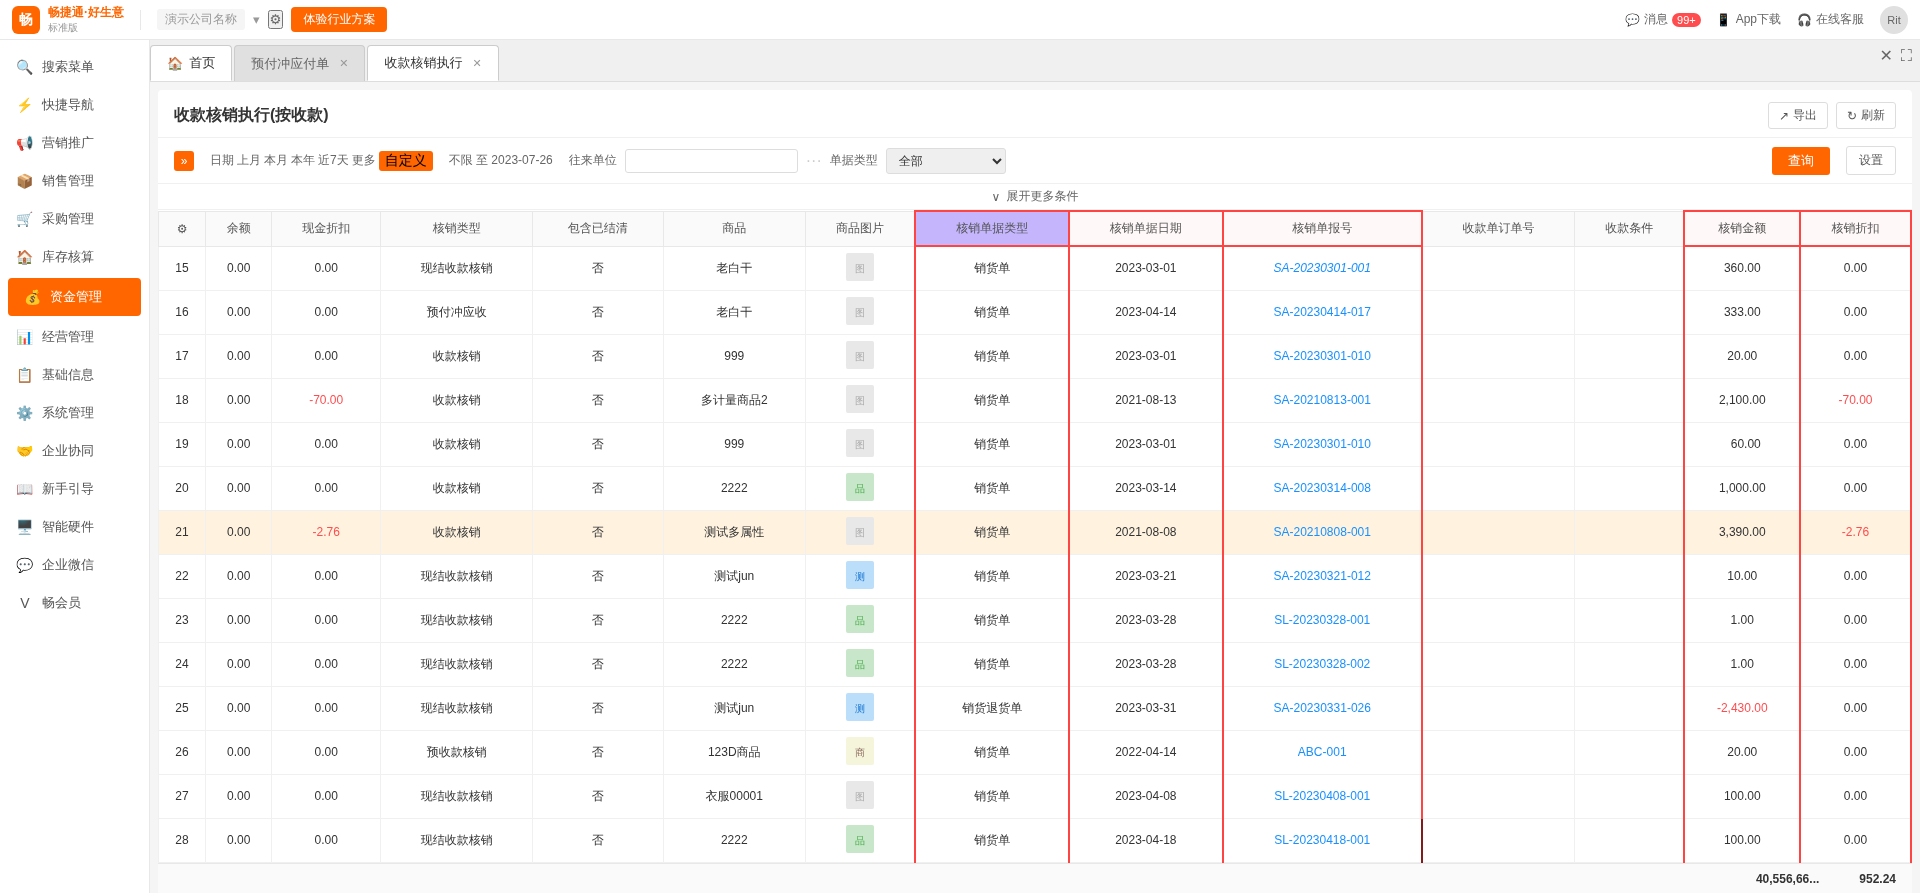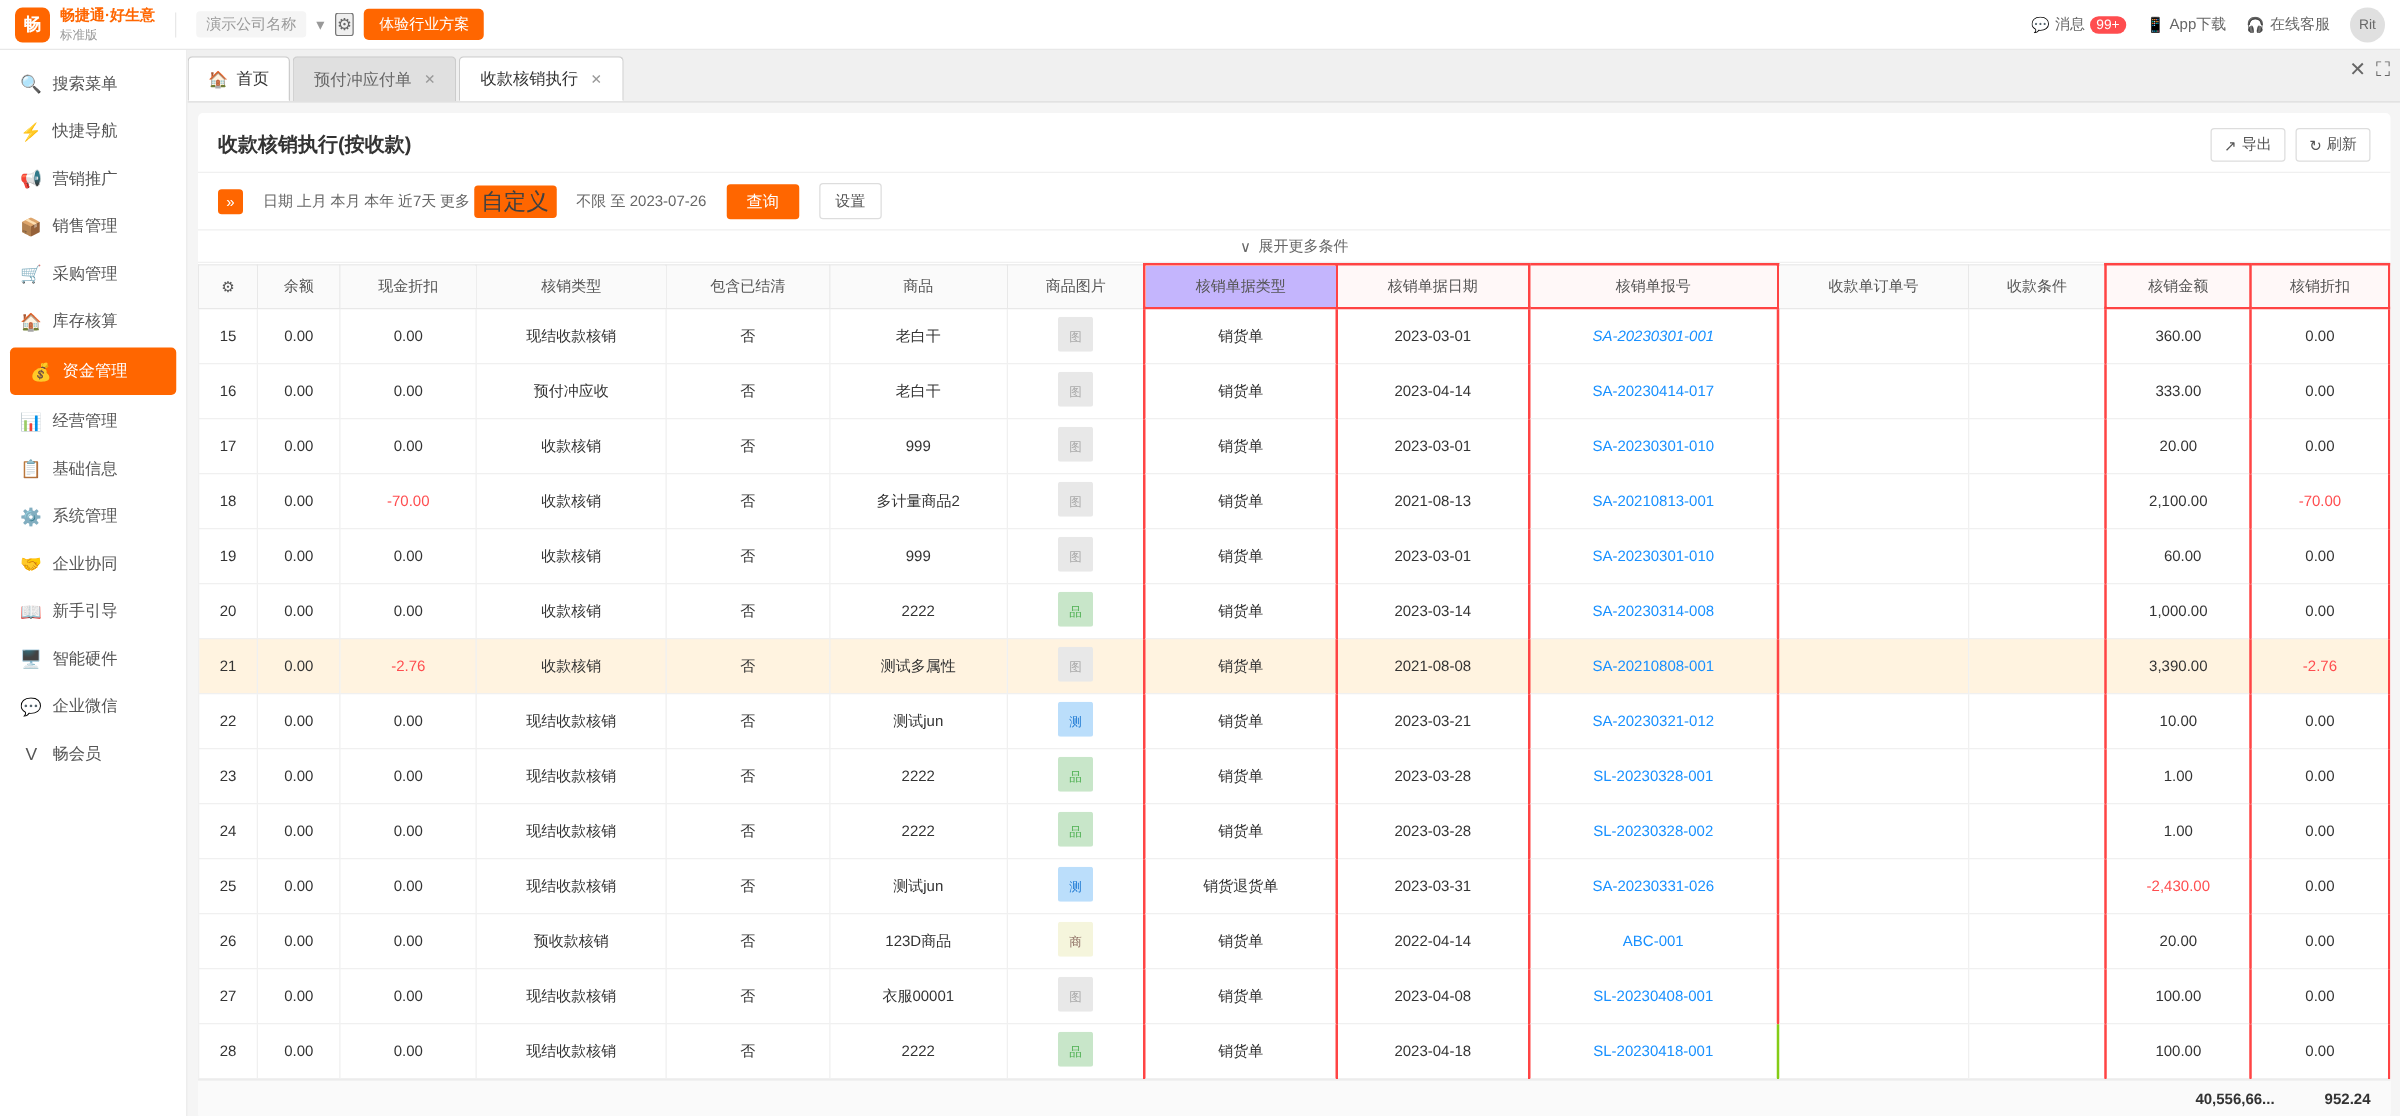--- a/index.html
+++ b/index.html
@@ -112,21 +112,21 @@
       flex-wrap: wrap;
     }
     .filter-expand-btn {
       background: #ff6600; color: #fff; border: none;
       width: 20px; height: 20px; border-radius: 3px; cursor: pointer;
       display: flex; align-items: center; justify-content: center; font-size: 12px;
     }
     .filter-label { font-size: 12px; color: #666; }
     .filter-date-group { display: flex; align-items: center; gap: 3px; }
     .date-link { color: #666; font-size: 12px; cursor: pointer; }
-    .date-custom { background: #ff6600; color: #404040; padding: 1px 6px; border-radius: 3px; font-size: 18px; cursor: pointer; }
+    .date-custom { background: #ff6600; color: #000000; padding: 1px 6px; border-radius: 3px; font-size: 14px; cursor: pointer; }
     .filter-input-group { display: flex; align-items: center; gap: 8px; flex: 1; }
     .filter-input {
       border: 1px solid #ddd; padding: 4px 8px; border-radius: 3px;
       font-size: 12px; color: #333; min-width: 160px;
     }
     .filter-dots { color: #ccc; font-size: 16px; }
     .filter-select {
       border: 1px solid #ddd; padding: 4px 8px; border-radius: 3px;
       font-size: 12px; min-width: 120px; color: #333;
     }
@@ -339,20 +339,29 @@
             <span class="date-link">上月</span>
             <span class="date-link">本月</span>
             <span class="date-link">本年</span>
             <span class="date-link">近7天</span>
             <span class="date-link">更多</span>
             <span class="date-custom">自定义</span>
           </div>
           <div style="font-size:12px;color:#666;">
             <span>不限 至 2023-07-26</span>
           </div>
+          <div class="filter-input-group">
+            <span class="filter-label">往来单位</span>
+            <input class="filter-input" type="text" placeholder="" style="">
+            <span class="filter-dots">···</span>
+            <span class="filter-label">单据类型</span>
+            <select class="filter-select">
+              <option value="">全部</option>
+            </select>
+          </div>
           <button class="query-btn">查询</button>
           <button class="settings-btn">设置</button>
         </div>
 
         <div class="expand-more">
           <span>∨</span>
           <span>展开更多条件</span>
         </div>
 
         <div class="table-container">
@@ -629,21 +638,21 @@
     <td><span>0.00</span></td>
     <td>现结收款核销</td>
     <td>否</td>
     <td>2222</td>
     <td style="text-align:center;"><svg width="28" height="28" viewBox="0 0 28 28" fill="none" xmlns="http://www.w3.org/2000/svg">
                       <rect width="28" height="28" fill="#c8e6c9" rx="2"></rect>
                       <text x="14" y="19" text-anchor="middle" font-size="10" fill="#4caf50">品</text>
                     </svg></td>
     <td style="border-left:2px solid #ff4444;border-right:2px solid #ff4444;">销货单</td>
     <td style="border-left:2px solid #ff4444;border-right:2px solid #ff4444;">2023-04-18</td>
-    <td style="border-left:2px solid #ff4444;border-right:2px solid #84cc16;"><a class="link-text">SL-20230418-001</a></td>
+    <td style="border-left:2px solid #ff4444;border-right:2px solid #7f1d1d;"><a class="link-text">SL-20230418-001</a></td>
     <td></td>
     <td></td>
     <td style="border-left:2px solid #ff4444;border-right:2px solid #ff4444;"><span>100.00</span></td>
     <td style="border-left:2px solid #ff4444;border-right:2px solid #ff4444;"><span>0.00</span></td>
   </tr>
               </tbody>
           </table>
         </div>
 
         <div class="table-footer">

